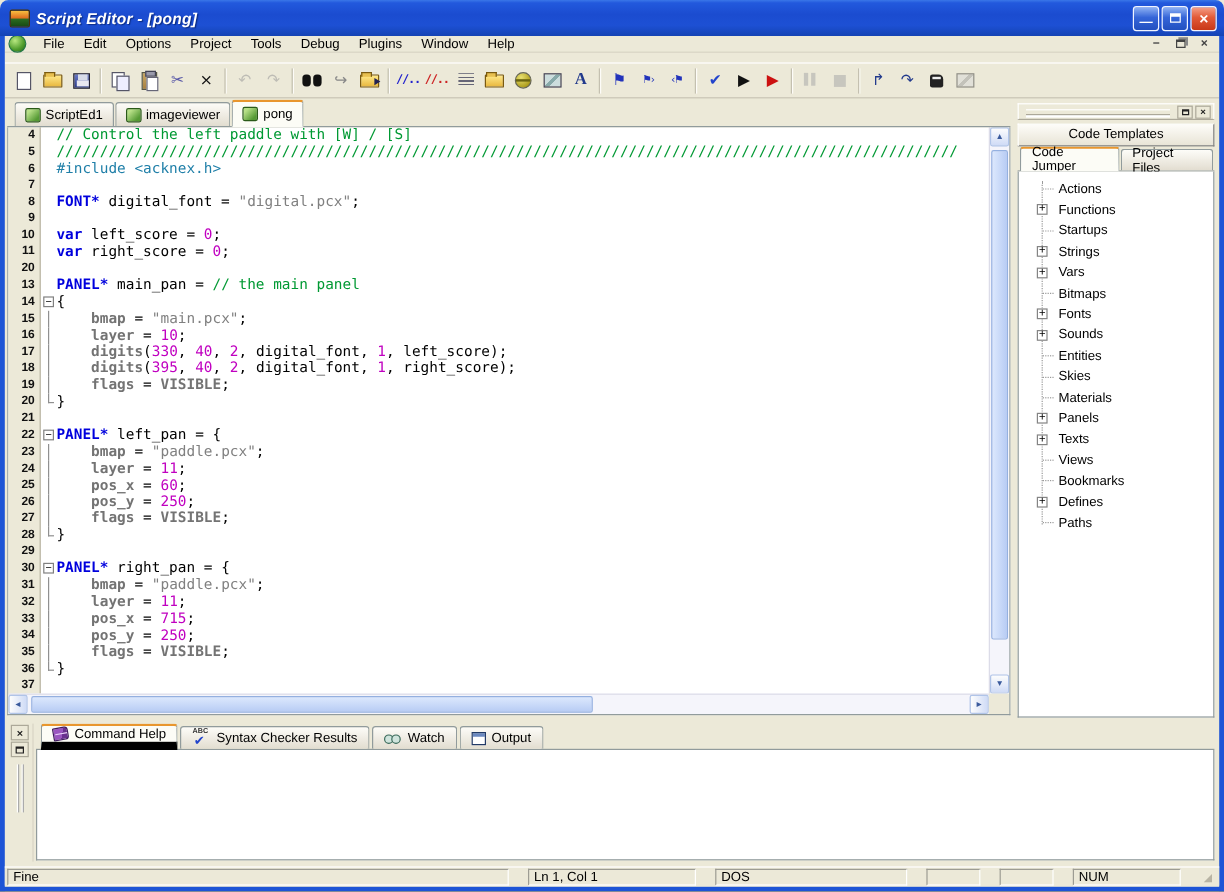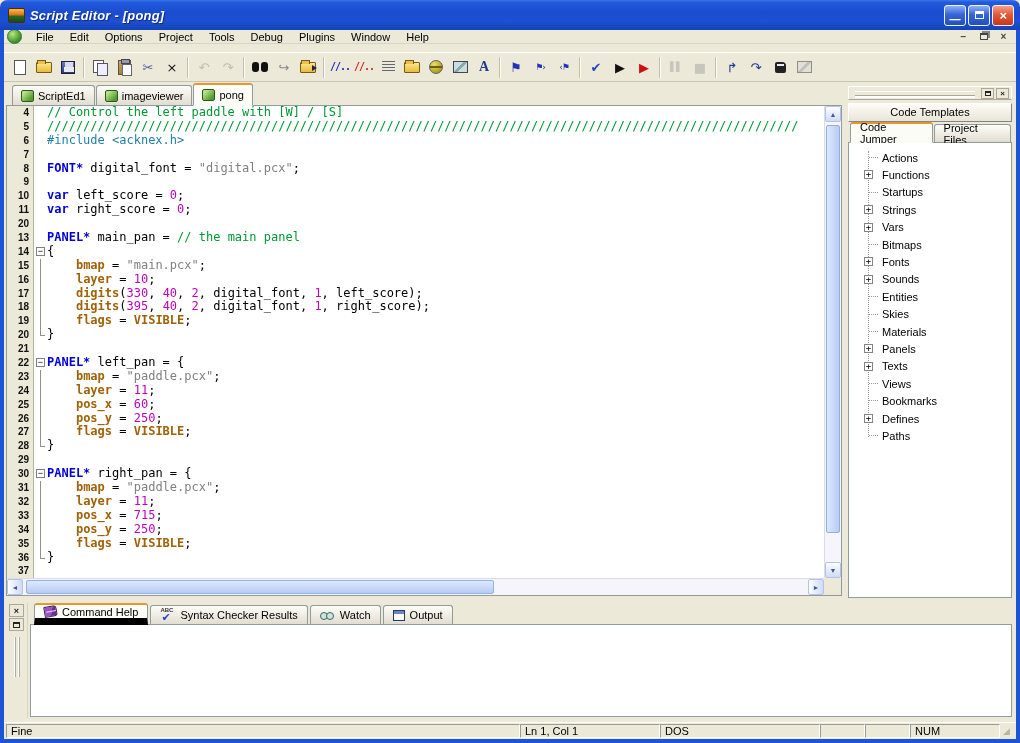--- a/index.html
+++ b/index.html
@@ -88,21 +88,21 @@
   .cl{display:flex;height:13.9px;white-space:pre;}
   .ln{width:27px;flex:0 0 27px;text-align:right;padding-right:5px;font-size:10px;font-weight:bold;
     font-family:"Liberation Sans",sans-serif;line-height:13.9px;color:#111;}
   .fc{width:13px;flex:0 0 13px;position:relative;}
   .fbox{position:absolute;left:2px;top:2px;width:9px;height:9px;border:1px solid #808080;background:#fff;
     font-size:9px;line-height:7px;text-align:center;font-family:"Liberation Sans",sans-serif;}
   .fvert{position:absolute;left:6px;top:0;bottom:0;border-left:1px solid #909090;}
   .felbow{position:absolute;left:6px;top:0;width:5px;height:8px;border-left:1px solid #909090;border-bottom:1px solid #909090;}
   .ct{white-space:pre;}
   .cm{color:#009933;}.kw{color:#0000dd;font-weight:bold;}.pl{color:#000;}
-  .str{color:#808080;}.num{color:#c000c0;}.mem{color:#a16207;font-weight:bold;}.inc{color:#1f7fa8;}
+  .str{color:#808080;}.num{color:#c000c0;}.mem{color:#737373;font-weight:bold;}.inc{color:#1f7fa8;}
   
   .vscroll{position:absolute;right:0;top:0;width:17px;bottom:17px;background:#f5f5fb;border-left:1px solid #dcdce8;}
   .hscroll{position:absolute;left:0;bottom:0;right:17px;height:17px;background:#f5f5fb;border-top:1px solid #dcdce8;}
   .sb-btn{position:absolute;width:16px;height:16px;display:flex;align-items:center;justify-content:center;
     background:linear-gradient(180deg,#fdfdfd,#cfdbf6);border:1px solid #b0c4e8;border-radius:2px;
     color:#3a5a9c;font-size:7px;}
   .hscroll .sb-btn{background:linear-gradient(90deg,#fdfdfd,#cfdbf6);}
   .sb-thumb{position:absolute;background:linear-gradient(90deg,#dce8fd,#b8ccf4);border:1px solid #94b0e0;border-radius:2px;}
   .hscroll .sb-thumb{background:linear-gradient(180deg,#dce8fd,#b8ccf4);}
   .sb-corner{position:absolute;right:0;bottom:0;width:17px;height:17px;background:#ece9d8;}
@@ -147,21 +147,21 @@
   .ic-abc .abctxt{position:absolute;left:0;top:-2px;font-size:6px;font-weight:bold;color:#333;letter-spacing:0;}
   .ic-abc .chk{position:absolute;left:1px;top:2px;color:#2244cc;font-size:11px;}
   .ic-watch{position:relative;width:15px;height:11px;}
   .ic-watch::before,.ic-watch::after{content:"";position:absolute;top:2px;width:6px;height:6px;border:1.5px solid #3a6a5a;
     border-radius:50%;background:#cfe4dc;}
   .ic-watch::before{left:0;}.ic-watch::after{right:1px;}
   .ic-outwin{width:12px;height:11px;border:1px solid #223a66;background:#fff;box-shadow:inset 0 3px 0 #6a88c0;}
   .bp-content{position:absolute;left:26px;top:24px;right:4px;bottom:3px;background:#fff;border:1px solid #919b9c;border-top:none;}
   
   .statusbar{position:absolute;left:4px;top:722px;width:1012px;height:17px;background:#ece9d8;display:flex;
-    gap:0;padding:1px 2px;border-top:1px solid #fff;z-index:31;}
+    gap:16px;padding:1px 2px;border-top:1px solid #fff;z-index:31;}
   .sseg{border:1px solid;border-color:#9d9c93 #fff #fff #9d9c93;padding:0 4px;font-size:11px;line-height:13px;
     overflow:hidden;white-space:nowrap;}
   .sgrip{width:14px;border:none;display:flex;align-items:flex-end;justify-content:flex-end;color:#b8b4a4;font-size:9px;}
 </style>
 </head>
 <body>
 
 <div class="window">
   <div class="frame-left"></div>
   <div class="frame-right"></div>

